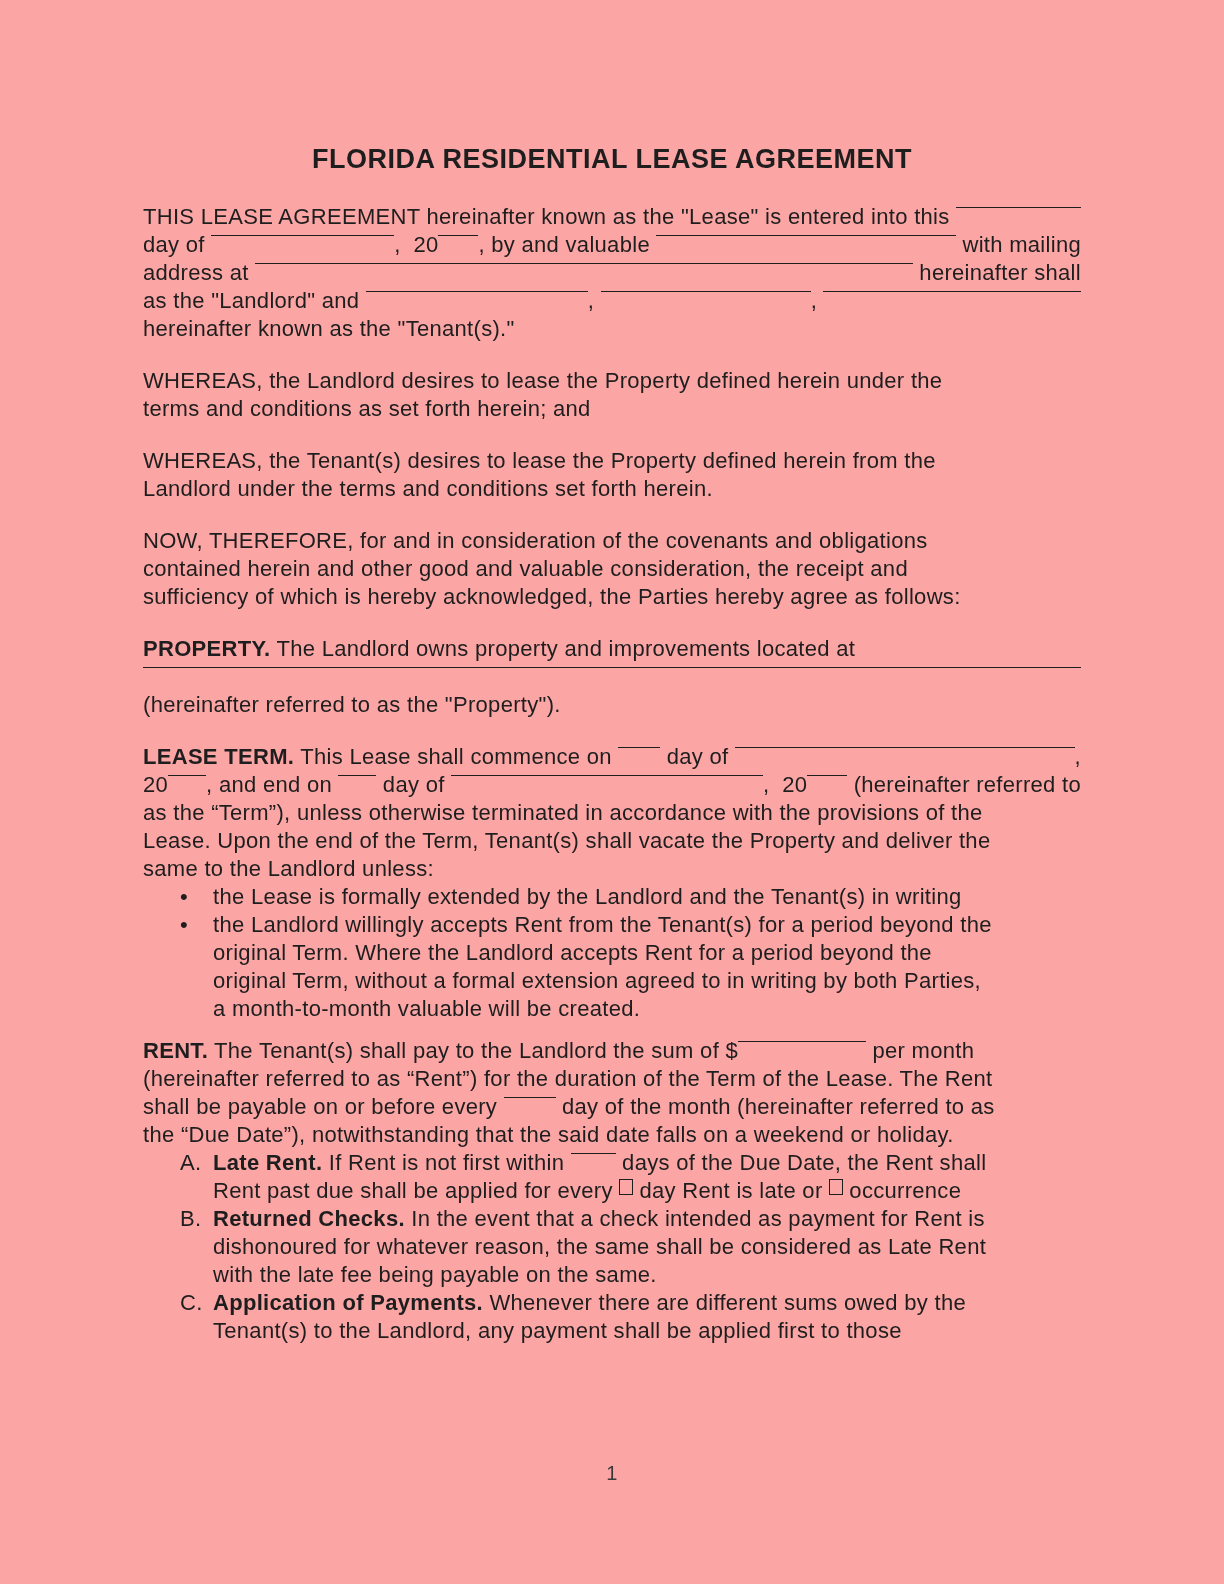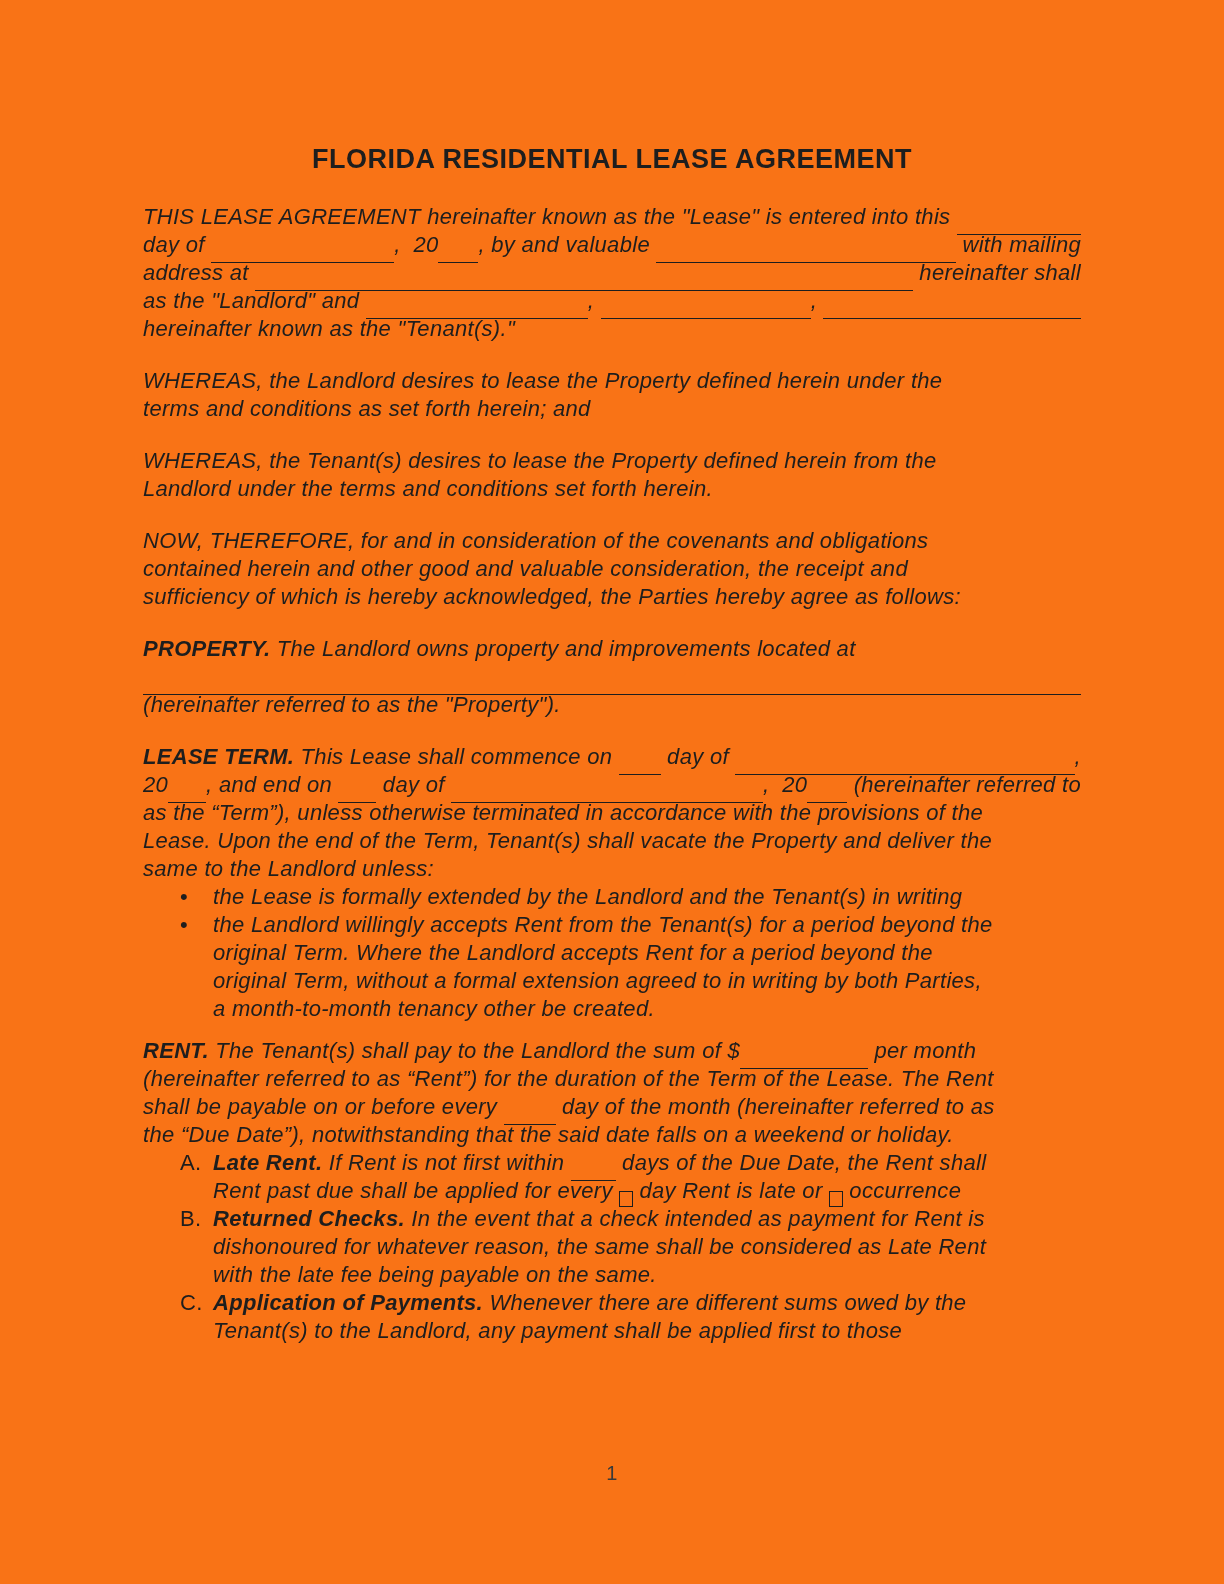--- a/index.html
+++ b/index.html
@@ -1,39 +1,38 @@
 <!DOCTYPE html>
 <html><head>
 <meta charset="utf-8">
 <style>
   html,body{margin:0;padding:0;background:#ffffff;}
   .page{
     position:relative;
     width:1224px;height:1584px;
-    background:#f97316;
+    background:#fca5a5;
     font-family:"Liberation Sans", sans-serif;
     color:#1e1e1e;
     overflow:hidden;
   }
   .content{
     position:absolute;left:143px;top:145px;width:938px;
   }
   .doc-title{
     margin:0 0 30px 0;
     font-size:27px;font-weight:700;line-height:28px;
     letter-spacing:.5px;text-align:center;white-space:nowrap;
   }
   .block + .block{margin-top:24px;}
   .block.rent{margin-top:14px;}
   .line{
-    display:flex;align-items:flex-end;
+    display:flex;align-items:flex-start;
     height:28px;line-height:28px;
     font-size:22px;letter-spacing:.3px;
     white-space:pre;
-    font-style:italic;
   }
   .run{white-space:pre;flex:0 0 auto;}
   .bold{font-weight:700;}
   .u{
     display:inline-block;flex:0 0 auto;
     border-bottom:1.8px solid #1e1e1e;
     position:relative;top:4px;height:0;
   }
   .uf{flex:1 1 auto;min-width:30px;}
   .cb{
@@ -98,21 +97,21 @@
             <div class="item-lines">
               <div class="line"><span class="run">the Lease is formally extended by the Landlord and the Tenant(s) in writing</span></div>
             </div>
           </div>
           <div class="item">
             <div class="marker">•</div>
             <div class="item-lines">
               <div class="line"><span class="run">the Landlord willingly accepts Rent from the Tenant(s) for a period beyond the</span></div>
               <div class="line"><span class="run">original Term. Where the Landlord accepts Rent for a period beyond the</span></div>
               <div class="line"><span class="run">original Term, without a formal extension agreed to in writing by both Parties,</span></div>
-              <div class="line"><span class="run">a month-to-month tenancy other be created.</span></div>
+              <div class="line"><span class="run">a month-to-month valuable will be created.</span></div>
             </div>
           </div>
         </div>
         <div class="block rent">
           <div class="line"><span class="run bold">RENT.</span><span class="run"> The Tenant(s) shall pay to the Landlord the sum of $</span><span class="u" style="width: 128px;"></span><span class="run"> per month</span></div>
           <div class="line"><span class="run">(hereinafter referred to as “Rent”) for the duration of the Term of the Lease. The Rent</span></div>
           <div class="line"><span class="run">shall be payable on or before every </span><span class="u" style="width: 52px;"></span><span class="run"> day of the month (hereinafter referred to as</span></div>
           <div class="line"><span class="run">the “Due Date”), notwithstanding that the said date falls on a weekend or holiday.</span></div>
           <div class="item">
             <div class="marker">A.</div>

